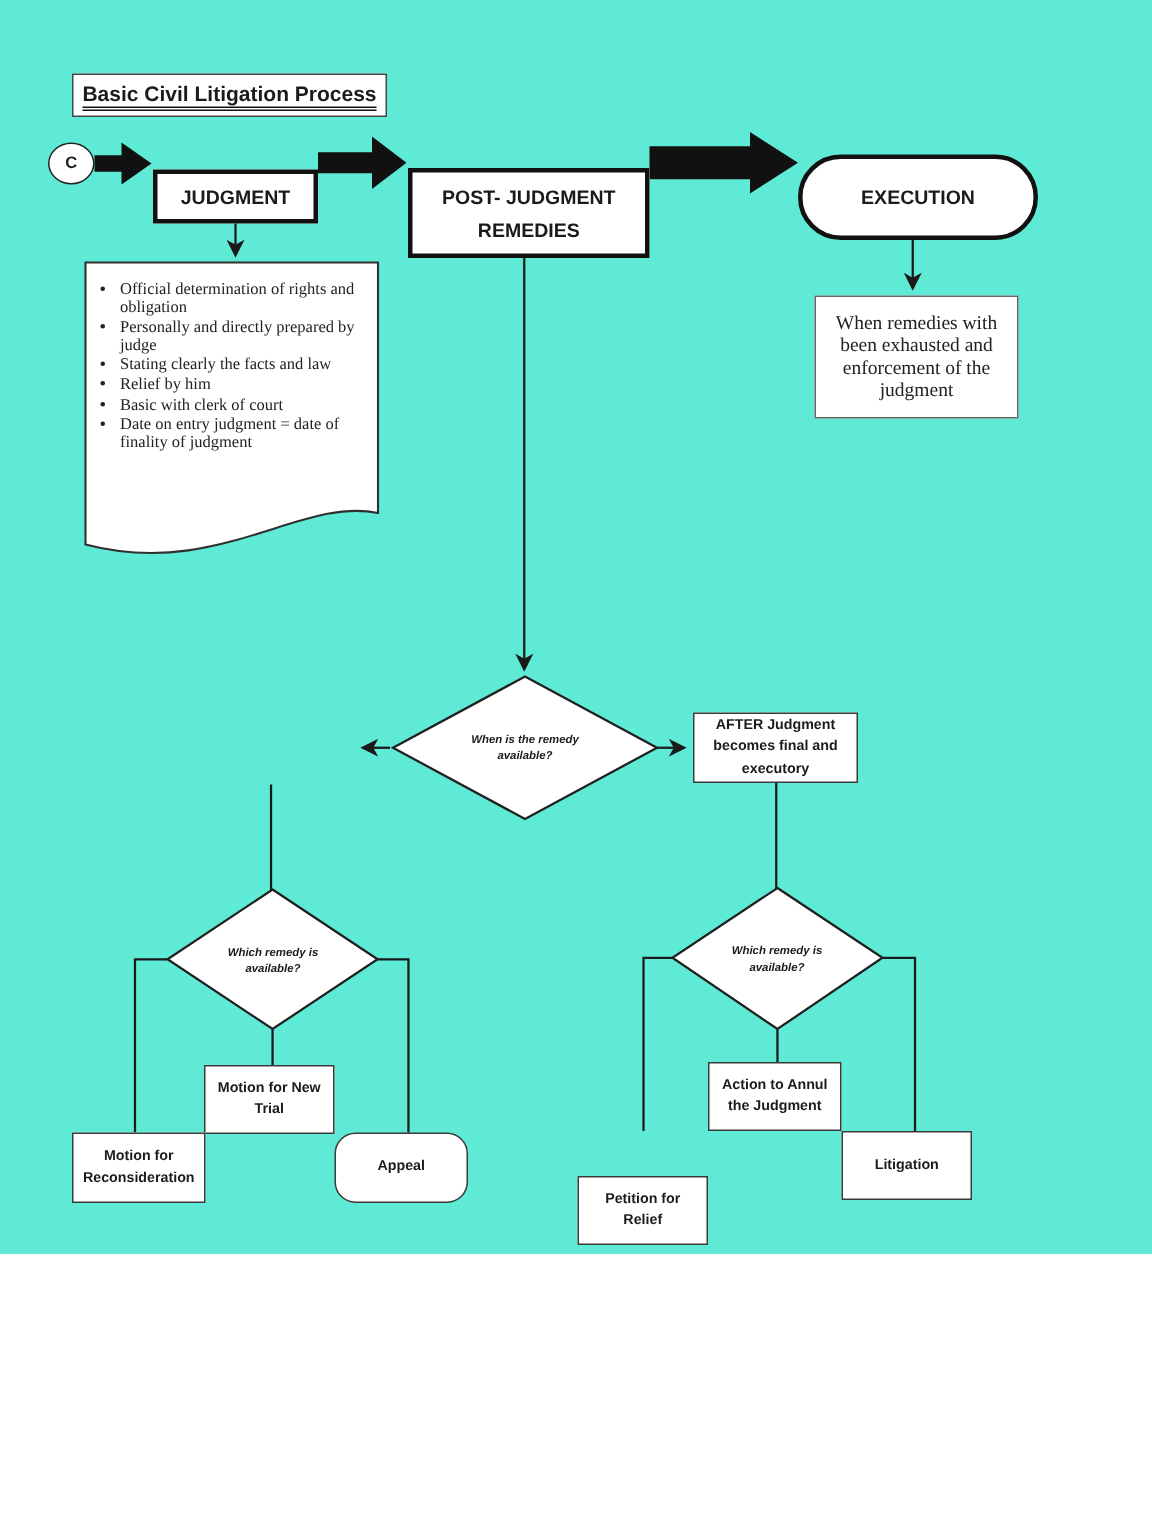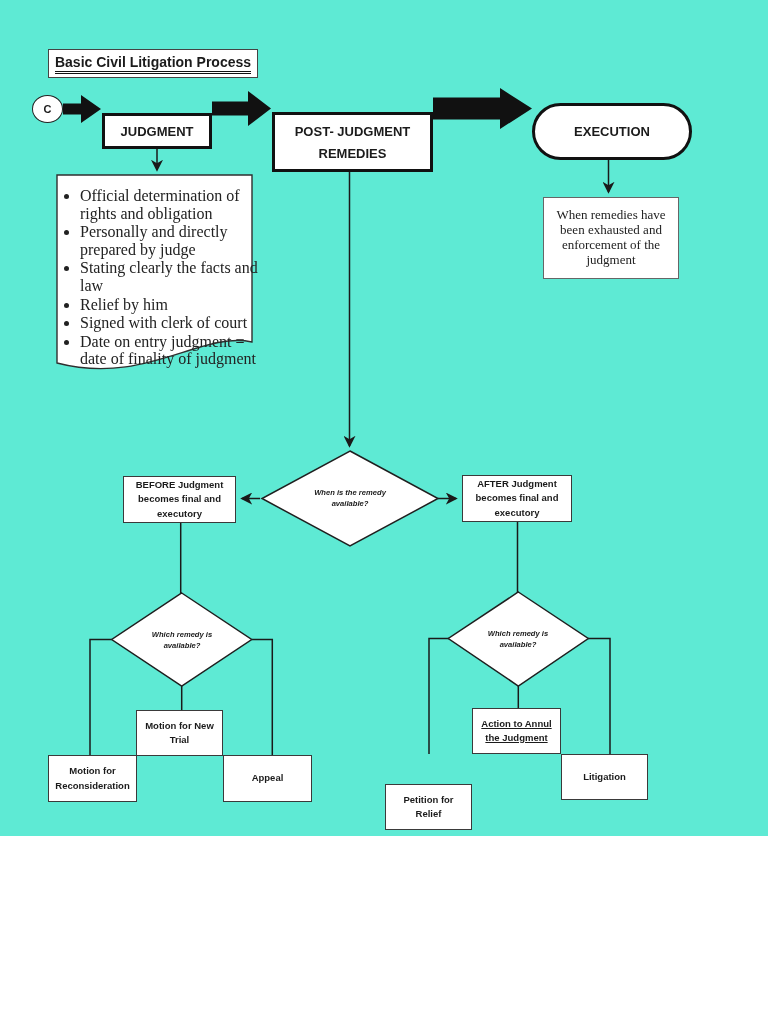--- a/index.html
+++ b/index.html
@@ -20,28 +20,28 @@
   #circleC{left:32px;top:95px;width:31px;height:28px;border-radius:50%;
            border:1.6px solid #222;font-size:11px;}
   #judgmentBox{left:102px;top:92px;width:110px;height:36px;font-size:13px;}
   #postBox{left:272px;top:91px;width:161px;height:60px;font-size:13px;
            flex-direction:column;line-height:1.0;gap:9px;}
   #execBox{left:532px;top:82px;width:160px;height:57px;border-radius:29px;font-size:13px;}
   #execNote{left:543px;top:197px;width:136px;height:82px;border:1px solid #666;
             font-size:13px;line-height:1.15;padding:2px;}
   #docNotes{position:absolute;left:64px;top:187px;width:180px;margin:0;
             padding:0 0 0 16px;font-family:"Liberation Serif",serif;color:#222;
-            font-size:16px;line-height:1.1;}
+            font-size:11px;line-height:1.1;}
   #docNotes li{margin:0 0 1px 0;}
   #beforeBox{left:123px;top:476px;width:113px;height:47px;padding:0 6px;}
   #afterBox{left:462px;top:475px;width:110px;height:47px;padding:0 6px;}
   #mntBox{left:136px;top:710px;width:87px;height:46px;padding:0 8px;}
   #mrBox{left:48px;top:755px;width:89px;height:47px;padding:0 2px;}
-  #appealBox{left:223px;top:755px;width:89px;height:47px;}
-  #aajBox{left:472px;top:708px;width:89px;height:46px;padding:0 7px;text-decoration:underline;}
+  #appealBox{left:223px;top:755px;width:89px;height:47px;border-radius:14px;}
+  #aajBox{left:472px;top:708px;width:89px;height:46px;padding:0 7px;}
   #prBox{left:385px;top:784px;width:87px;height:46px;padding:0 14px;}
   #certBox{left:561px;top:754px;width:87px;height:46px;}
   #whenLabel{left:350px;top:498px;width:96px;}
   #whichBeforeLabel{left:182px;top:640px;width:64px;}
   #whichAfterLabel{left:518px;top:639px;width:64px;}
   #signature{position:absolute;left:52px;top:946px;font-size:12.5px;
              font-weight:bold;font-style:italic;color:#1f1f1f;text-align:right;}
 </style>
 </head>
 <body>
@@ -99,37 +99,36 @@
   <div class="box thick" id="postBox">
     <span>POST- JUDGMENT</span>
     <span>REMEDIES</span>
   </div>
 
   <div class="box thick" id="execBox">
     <span>EXECUTION</span>
   </div>
 
   <div class="box serif" id="execNote">
-    <span>When remedies have been exhausted and enforcement of the judgment</span>
+    <span>When remedies with been exhausted and enforcement of the judgment</span>
   </div>
 
   <ul id="docNotes">
     <li>Official determination of rights and obligation</li>
     <li>Personally and directly prepared by judge</li>
     <li>Stating clearly the facts and law</li>
     <li>Relief by him</li>
-    <li>Signed with clerk of court</li>
+    <li>Basic with clerk of court</li>
     <li>Date on entry judgment = date of finality of judgment</li>
   </ul>
 
   <div class="dlabel tiny" id="whenLabel">When is the remedy available?</div>
   <div class="dlabel tiny" id="whichBeforeLabel">Which remedy is available?</div>
   <div class="dlabel tiny" id="whichAfterLabel">Which remedy is available?</div>
 
-  <div class="box small" id="beforeBox">BEFORE Judgment becomes final and executory</div>
   <div class="box small" id="afterBox">AFTER Judgment becomes final and executory</div>
 
   <div class="box small" id="mntBox">Motion for New Trial</div>
   <div class="box small" id="mrBox">Motion for Reconsideration</div>
   <div class="box small" id="appealBox">Appeal</div>
 
   <div class="box small" id="aajBox">Action to Annul the Judgment</div>
   <div class="box small" id="prBox">Petition for Relief</div>
   <div class="box small" id="certBox">Litigation</div>
 

